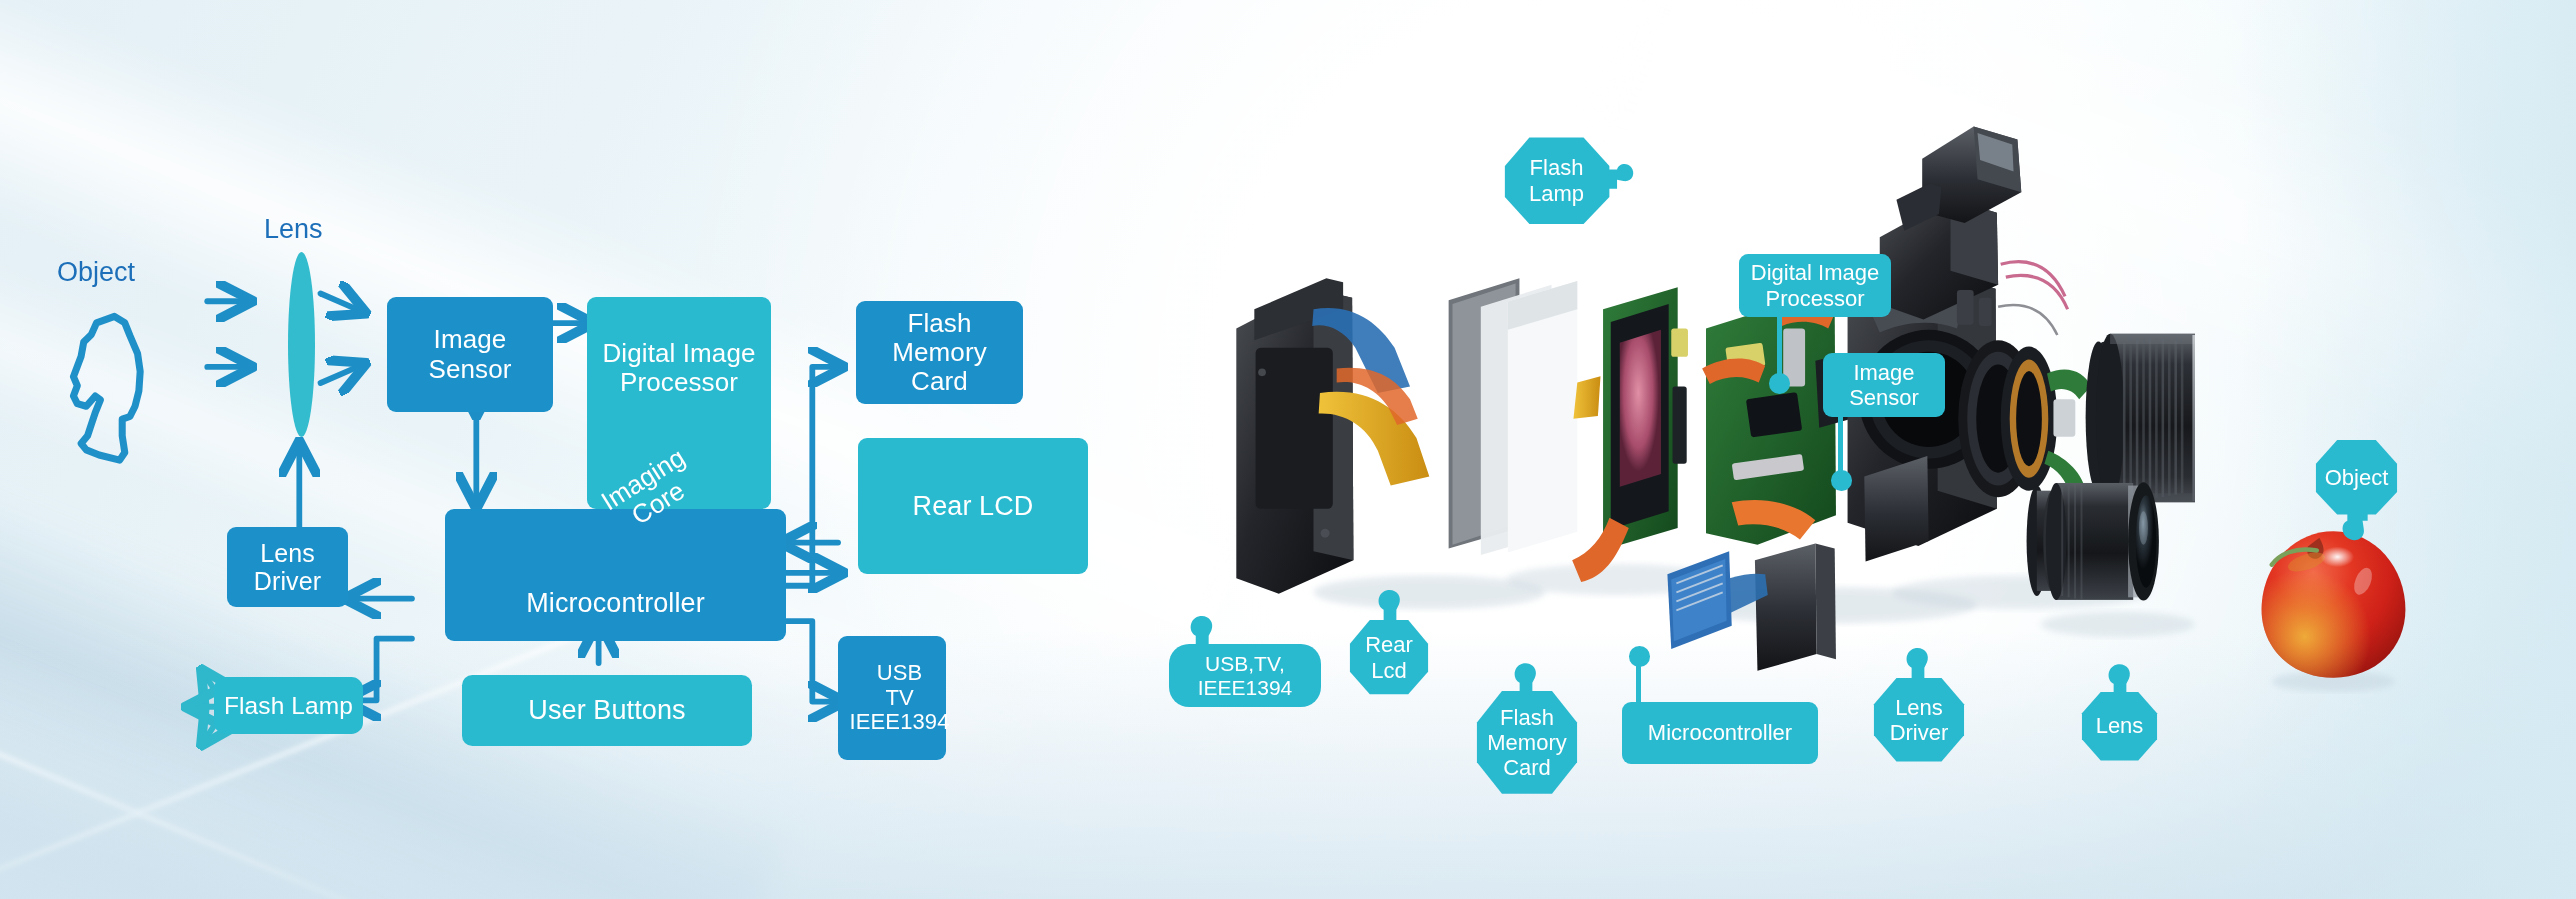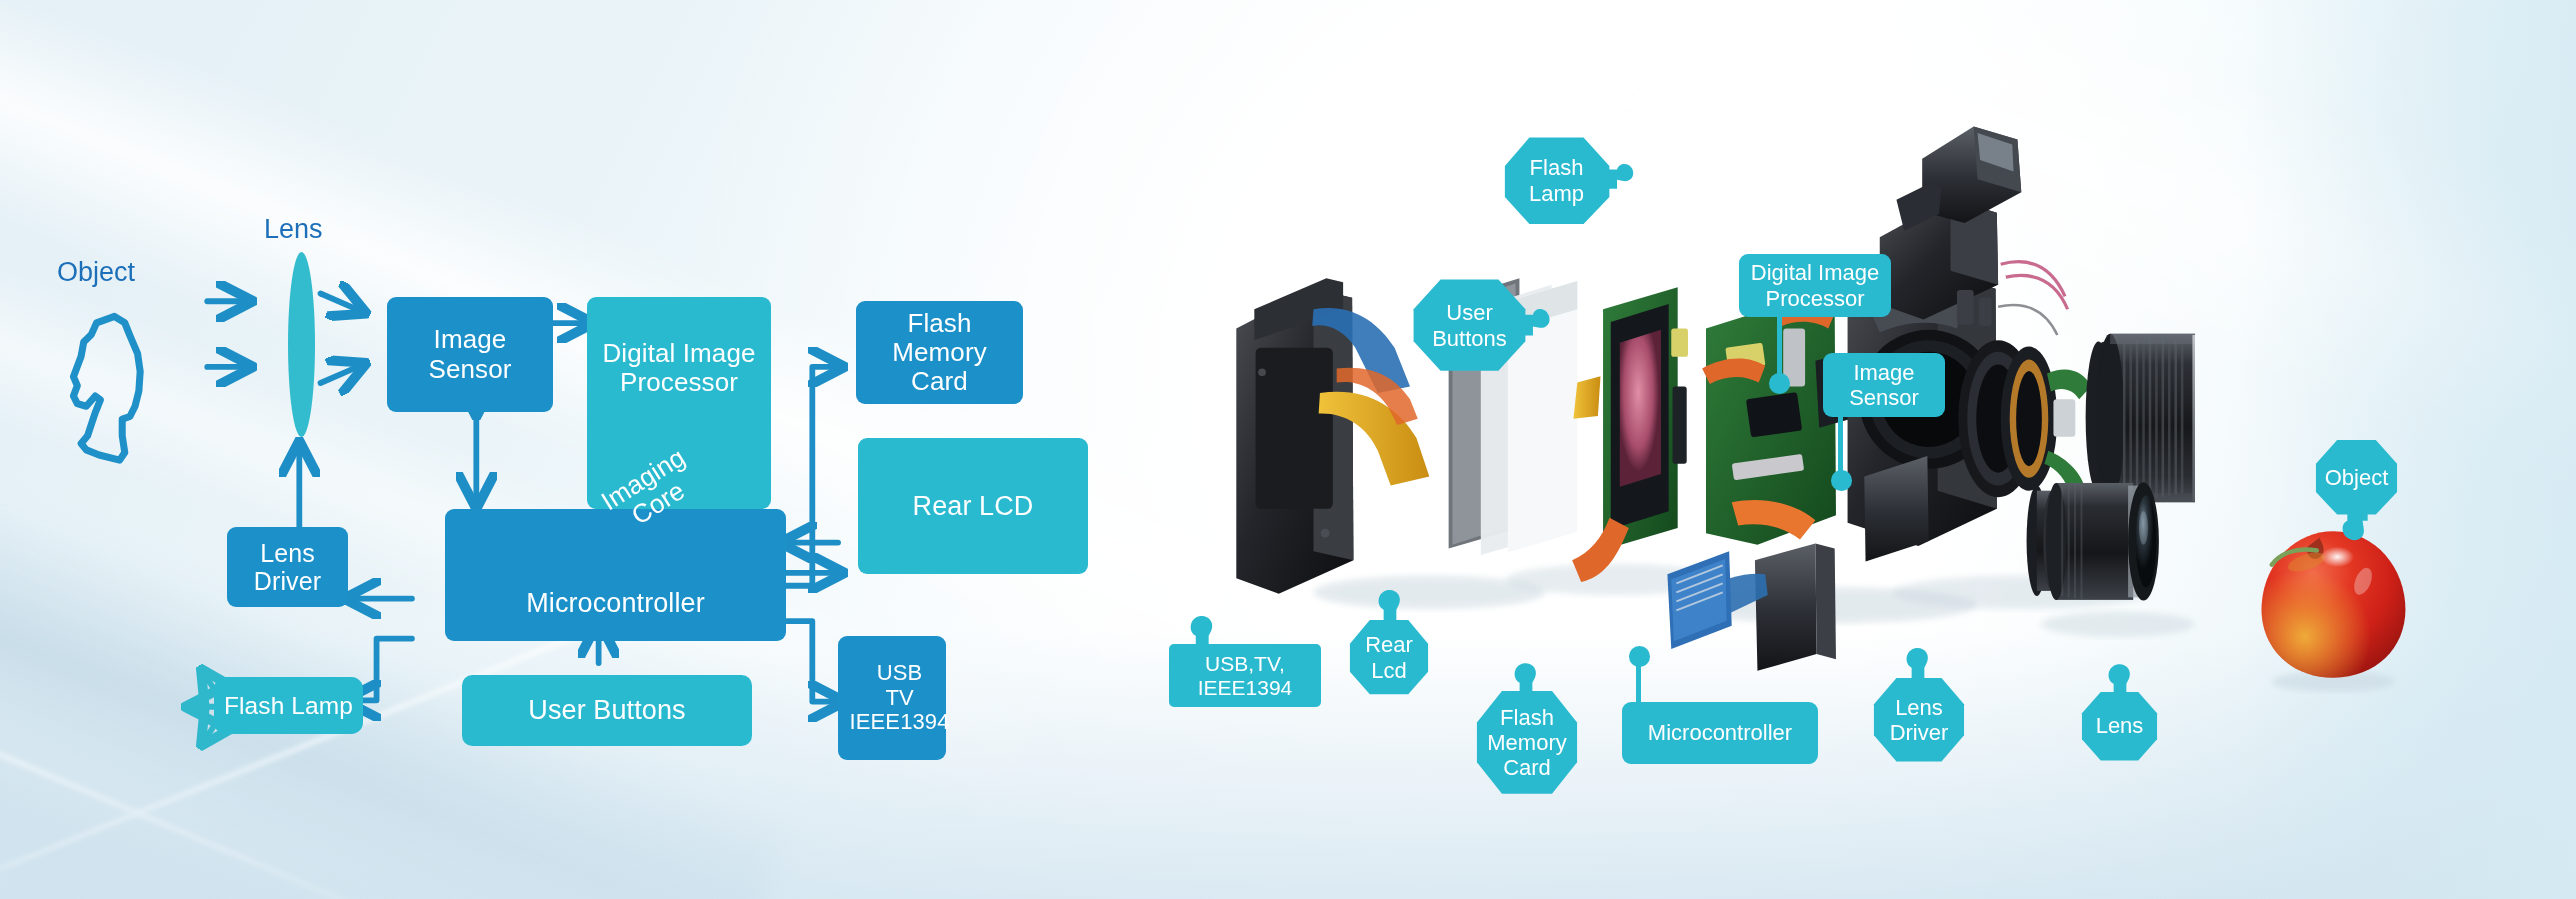--- a/index.html
+++ b/index.html
@@ -461,30 +461,20 @@
     <svg class="co-shape" viewBox="0 0 172 142" preserveAspectRatio="none">
       <path d="M44,4 L128,4 L168,48 L168,96 L128,138 L44,138 L6,96 L6,48 Z" fill="#2ABAD0"></path>
     </svg>
     <svg class="co-shape" style="left:103px;top:27px;width:35px;height:33px;" viewBox="0 0 54 52">
       <path d="M0,12 L20,12 C 22,2 36,0 42,8 C 50,18 44,32 30,30 L20,28 L20,42 L0,42 Z" fill="#2ABAD0"></path>
     </svg>
     <span class="callout-text">Flash
 Lamp</span>
   </div>
 
-  <div class="callout" style="left:1411px;top:277px;width:117px;height:97px;">
-    <svg class="co-shape" viewBox="0 0 182 150" preserveAspectRatio="none">
-      <path d="M46,4 L136,4 L178,50 L178,100 L136,146 L46,146 L4,100 L4,50 Z" fill="#2ABAD0"></path>
-    </svg>
-    <svg class="co-shape" style="left:109px;top:30px;width:35px;height:35px;" viewBox="0 0 54 54">
-      <path d="M0,12 L20,12 C 22,2 36,0 42,9 C 50,20 44,34 30,32 L20,30 L20,44 L0,44 Z" fill="#2ABAD0"></path>
-    </svg>
-    <span class="callout-text">User
-Buttons</span>
-  </div>
 
   <div class="callout" style="left:1739px;top:254px;width:152px;height:63px;border-radius:9px;background:#2ABAD0;">
     <span class="callout-text">Digital Image
 Processor</span>
   </div>
   <div class="leader" style="left:1777px;top:317px;width:5.1px;height:63px;"></div>
   <div class="leader-dot" style="left:1769px;top:373px;width:20.6px;height:20.6px;"></div>
 
   <div class="callout" style="left:1823px;top:353px;width:122px;height:64px;border-radius:9px;background:#2ABAD0;">
     <span class="callout-text">Image
@@ -496,21 +486,21 @@
   <div class="callout" style="left:2314px;top:438px;width:85px;height:79px;">
     <svg class="co-shape" viewBox="0 0 132 122" preserveAspectRatio="none">
       <path d="M36,3 L96,3 L129,40 L129,84 L96,119 L36,119 L3,84 L3,40 Z" fill="#2ABAD0"></path>
     </svg>
     <svg class="co-shape" style="left:27px;top:71px;width:33px;height:36px;" viewBox="0 0 52 56">
       <path d="M10,0 L10,18 C 0,22 0,38 10,45 C 22,54 38,46 36,32 L34,18 L42,18 L42,0 Z" fill="#2ABAD0"></path>
     </svg>
     <span class="callout-text">Object</span>
   </div>
 
-  <div class="callout" style="left:1169px;top:644px;width:152px;height:63px;border-radius:5px;background:#2ABAD0;">
+  <div class="callout" style="left:1169px;top:644px;width:152px;height:63px;border-radius:20px;background:#2ABAD0;">
     <span class="callout-text" style="font-size:21px;">USB,TV,
 IEEE1394</span>
   </div>
   <svg style="position:absolute;left:1188px;top:610px;width:31px;height:40px;z-index:4;" viewBox="0 0 48 62">
     <path d="M12,62 L12,40 C 0,34 2,14 16,10 C 30,6 42,18 36,32 L32,40 L32,62 Z" fill="#2ABAD0"></path>
   </svg>
 
   <div class="callout" style="left:1348px;top:618px;width:82px;height:79px;">
     <svg class="co-shape" viewBox="0 0 128 122" preserveAspectRatio="none">
       <path d="M34,3 L94,3 L125,40 L125,84 L94,119 L34,119 L3,84 L3,40 Z" fill="#2ABAD0"></path>

